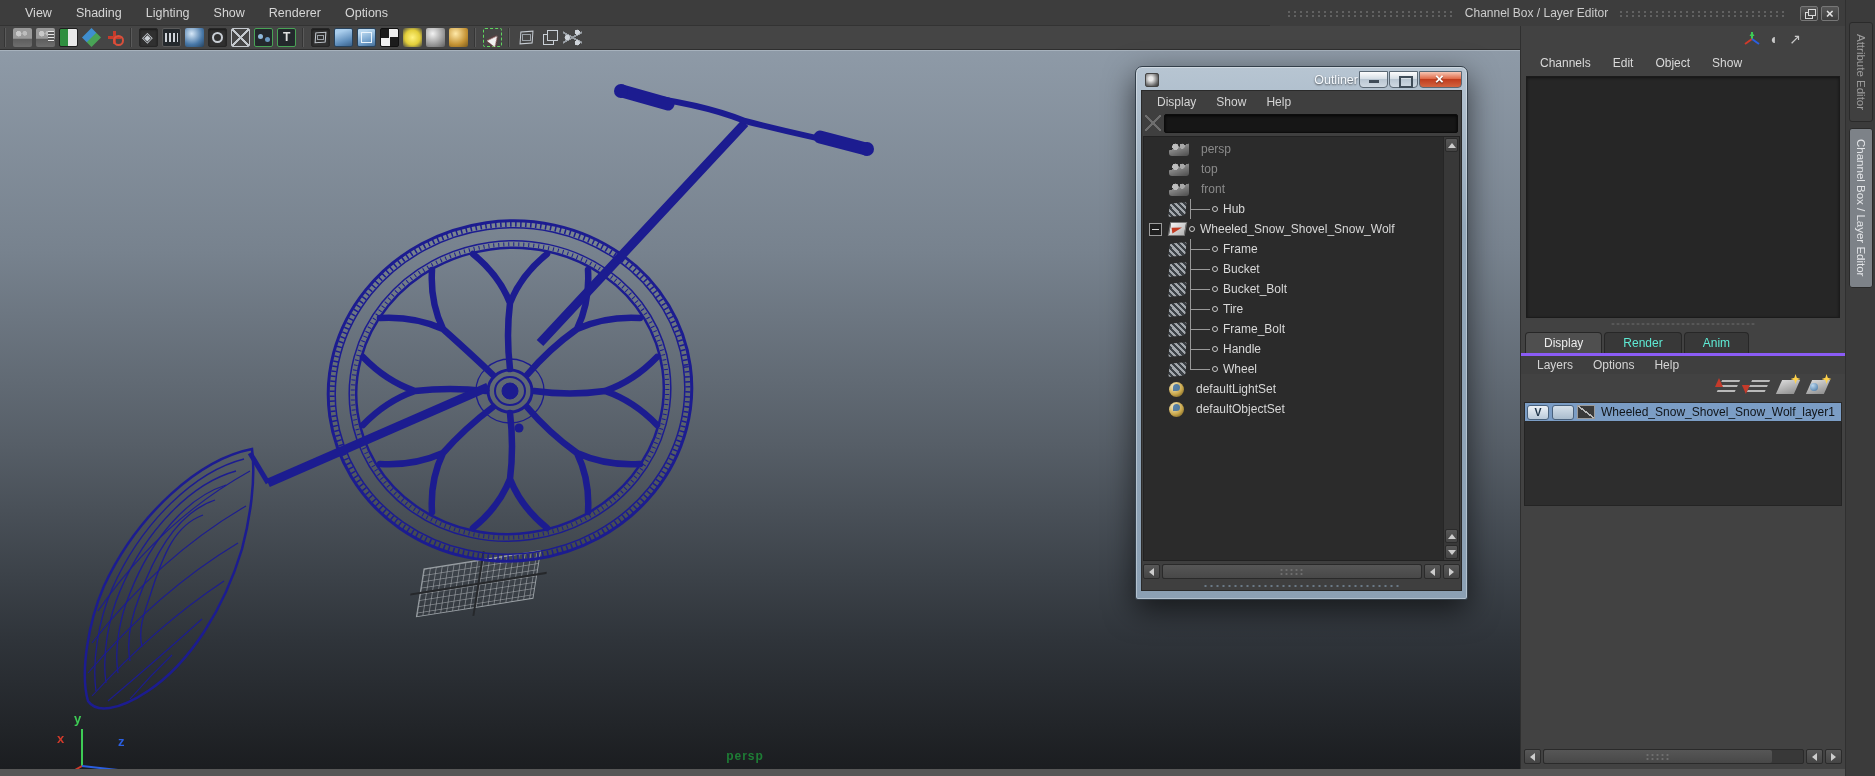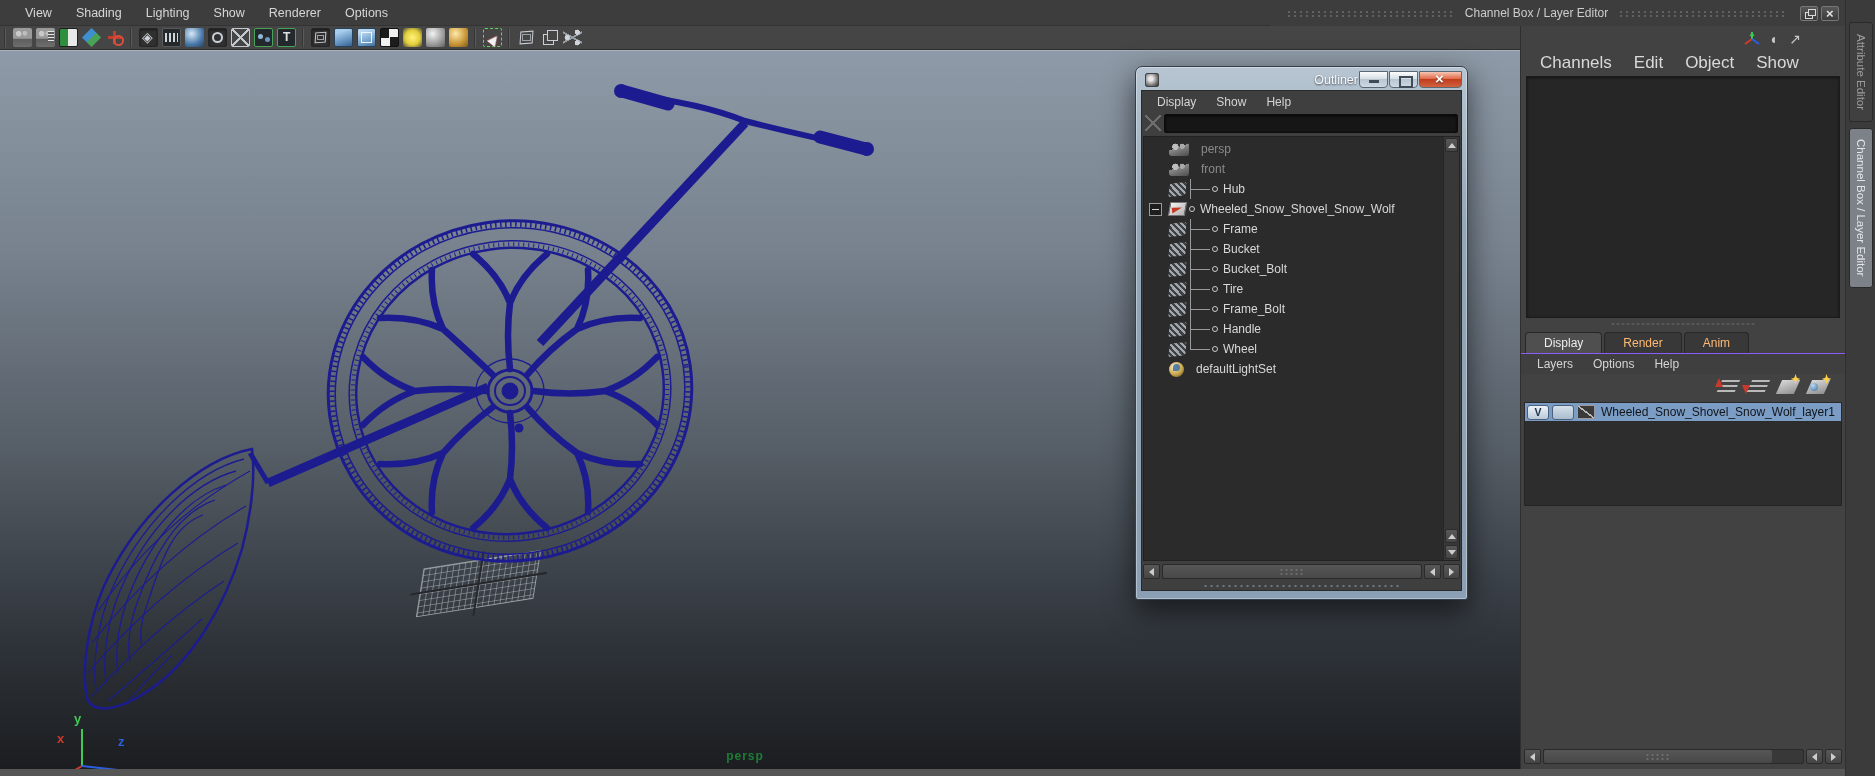--- a/index.html
+++ b/index.html
@@ -95,30 +95,30 @@
     background:linear-gradient(180deg, #8e9aa7 0%, #77828e 28%, #565e67 55%, #2f343a 82%, #1b1d20 100%); }
   #persp-label { position:absolute; left:700px; top:698px; width:90px; text-align:center;
     color:#1e7d35; font-size:12px; font-weight:bold; letter-spacing:1px; }
 
   
   #right-dock { position:absolute; left:1520px; top:26px; width:325px; height:743px; background:#424242;
     display:flex; flex-direction:column; border-left:1px solid #2f2f2f; }
   #tripod-row { height:25px; display:flex; align-items:center; justify-content:flex-end; gap:10px; padding-right:44px; }
   #tripod-row .glyph { color:#c9c9c9; font-size:14px; cursor:pointer; }
   #cb-menus { height:23px; display:flex; align-items:center; gap:4px; padding-left:10px; }
-  #cb-menus li { list-style:none; color:#d9d9d9; font-size:17px; padding:2px 9px; cursor:default; }
+  #cb-menus li { list-style:none; color:#d9d9d9; font-size:12px; padding:2px 9px; cursor:default; }
   #cb-empty { flex:1; margin:2px 5px 0 5px; background:#262626; border:1px solid #1b1b1b;
     box-shadow:inset 0 1px 3px rgba(0,0,0,.5); }
   #cb-splitter { height:12px; background:radial-gradient(circle, #5d5d5d 1px, transparent 1.3px) center/5px 4px no-repeat;
     background-size:5px 4px; background-position:center; background-repeat:repeat-x; margin:0 90px; cursor:row-resize; }
   #le-tabs { height:23px; display:flex; gap:2px; padding-left:4px; align-items:flex-end; }
-  #le-tabs li { list-style:none; color:#fdba74; font-size:12px; padding:3px 18px; background:#383838;
+  #le-tabs li { list-style:none; color:#5eead4; font-size:12px; padding:3px 18px; background:#383838;
     border:1px solid #272727; border-bottom:none; border-radius:4px 4px 0 0; cursor:pointer; }
   #le-tabs li.active { background:#4f4f4f; color:#ededed; }
-  #le-menus { height:21px; display:flex; align-items:center; gap:4px; padding-left:8px; border-top:1px solid #8b5cf6; background:#3f3f3f; }
+  #le-menus { height:21px; display:flex; align-items:center; gap:4px; padding-left:8px; border-top:3px solid #8b5cf6; background:#3f3f3f; }
   #le-menus li { list-style:none; color:#d4d4d4; font-size:12px; padding:2px 8px; cursor:default; }
   #le-icons { height:26px; display:flex; align-items:center; justify-content:flex-end; gap:12px; padding-right:18px; }
   .layer-ic { width:18px; height:14px; position:relative; cursor:pointer;
     background:repeating-linear-gradient(#b9b9b9 0 2px, transparent 2px 5px); transform:skewX(-24deg); }
   .layer-ic::after { content:""; position:absolute; transform:skewX(24deg); }
   .layer-ic.up::after { left:-6px; top:-2px; border-left:4px solid transparent; border-right:4px solid transparent;
     border-bottom:9px solid #c53a2a; }
   .layer-ic.down::after { left:-6px; top:5px; border-left:4px solid transparent; border-right:4px solid transparent;
     border-top:9px solid #c53a2a; }
   .layer-ic.star { background:linear-gradient(160deg,#d9d9d9,#8f8f8f); }
@@ -507,26 +507,33 @@
       <div id="ol-tree" data-name="outliner-tree">
 
           <div class="row plain" data-name="tree-item">
             <span class="expander" data-name="collapse-expander-icon"></span>
             <span class="ti" data-name="camera-icon"></span>
             <span class="sp"></span>
 
             <span class="lbl dim" data-name="tree-item-label">persp</span>
           </div>
 
-
           <div class="row plain" data-name="tree-item">
             <span class="expander" data-name="collapse-expander-icon"></span>
             <span class="ti" data-name="camera-icon"></span>
             <span class="sp"></span>
 
+            <span class="lbl dim" data-name="tree-item-label">top</span>
+          </div>
+
+          <div class="row plain" data-name="tree-item">
+            <span class="expander" data-name="collapse-expander-icon"></span>
+            <span class="ti" data-name="camera-icon"></span>
+            <span class="sp"></span>
+
             <span class="lbl dim" data-name="tree-item-label">front</span>
           </div>
 
 
           <div class="row child" data-name="tree-item">
             <span class="expander" data-name="collapse-expander-icon"></span>
             <span class="ti" data-name="mesh-icon"></span>
 
             <span class="conn" data-name="tree-connector-line"></span>
             <span class="childdot" data-name="hierarchy-dot"></span>
@@ -606,20 +613,27 @@
           </div>
 
           <div class="row plain" data-name="tree-item">
             <span class="expander" data-name="collapse-expander-icon"></span>
             <span class="ti" data-name="set-icon"></span>
             <span class="sp"></span>
 
             <span class="lbl" data-name="tree-item-label">defaultLightSet</span>
           </div>
 
+          <div class="row plain" data-name="tree-item">
+            <span class="expander" data-name="collapse-expander-icon"></span>
+            <span class="ti" data-name="set-icon"></span>
+            <span class="sp"></span>
+
+            <span class="lbl" data-name="tree-item-label">defaultObjectSet</span>
+          </div>
         </div>
       <div id="ol-vscroll" data-name="outliner-vscrollbar">
         <div class="sb-btn" data-name="scroll-up-button">
             <div class="tri-u"></div>
           </div>
         <div class="vtrack" data-name="scroll-track"></div>
         <div class="sb-btn" data-name="scroll-up-button">
             <div class="tri-u"></div>
           </div>
         <div class="sb-btn" data-name="scroll-down-button">

